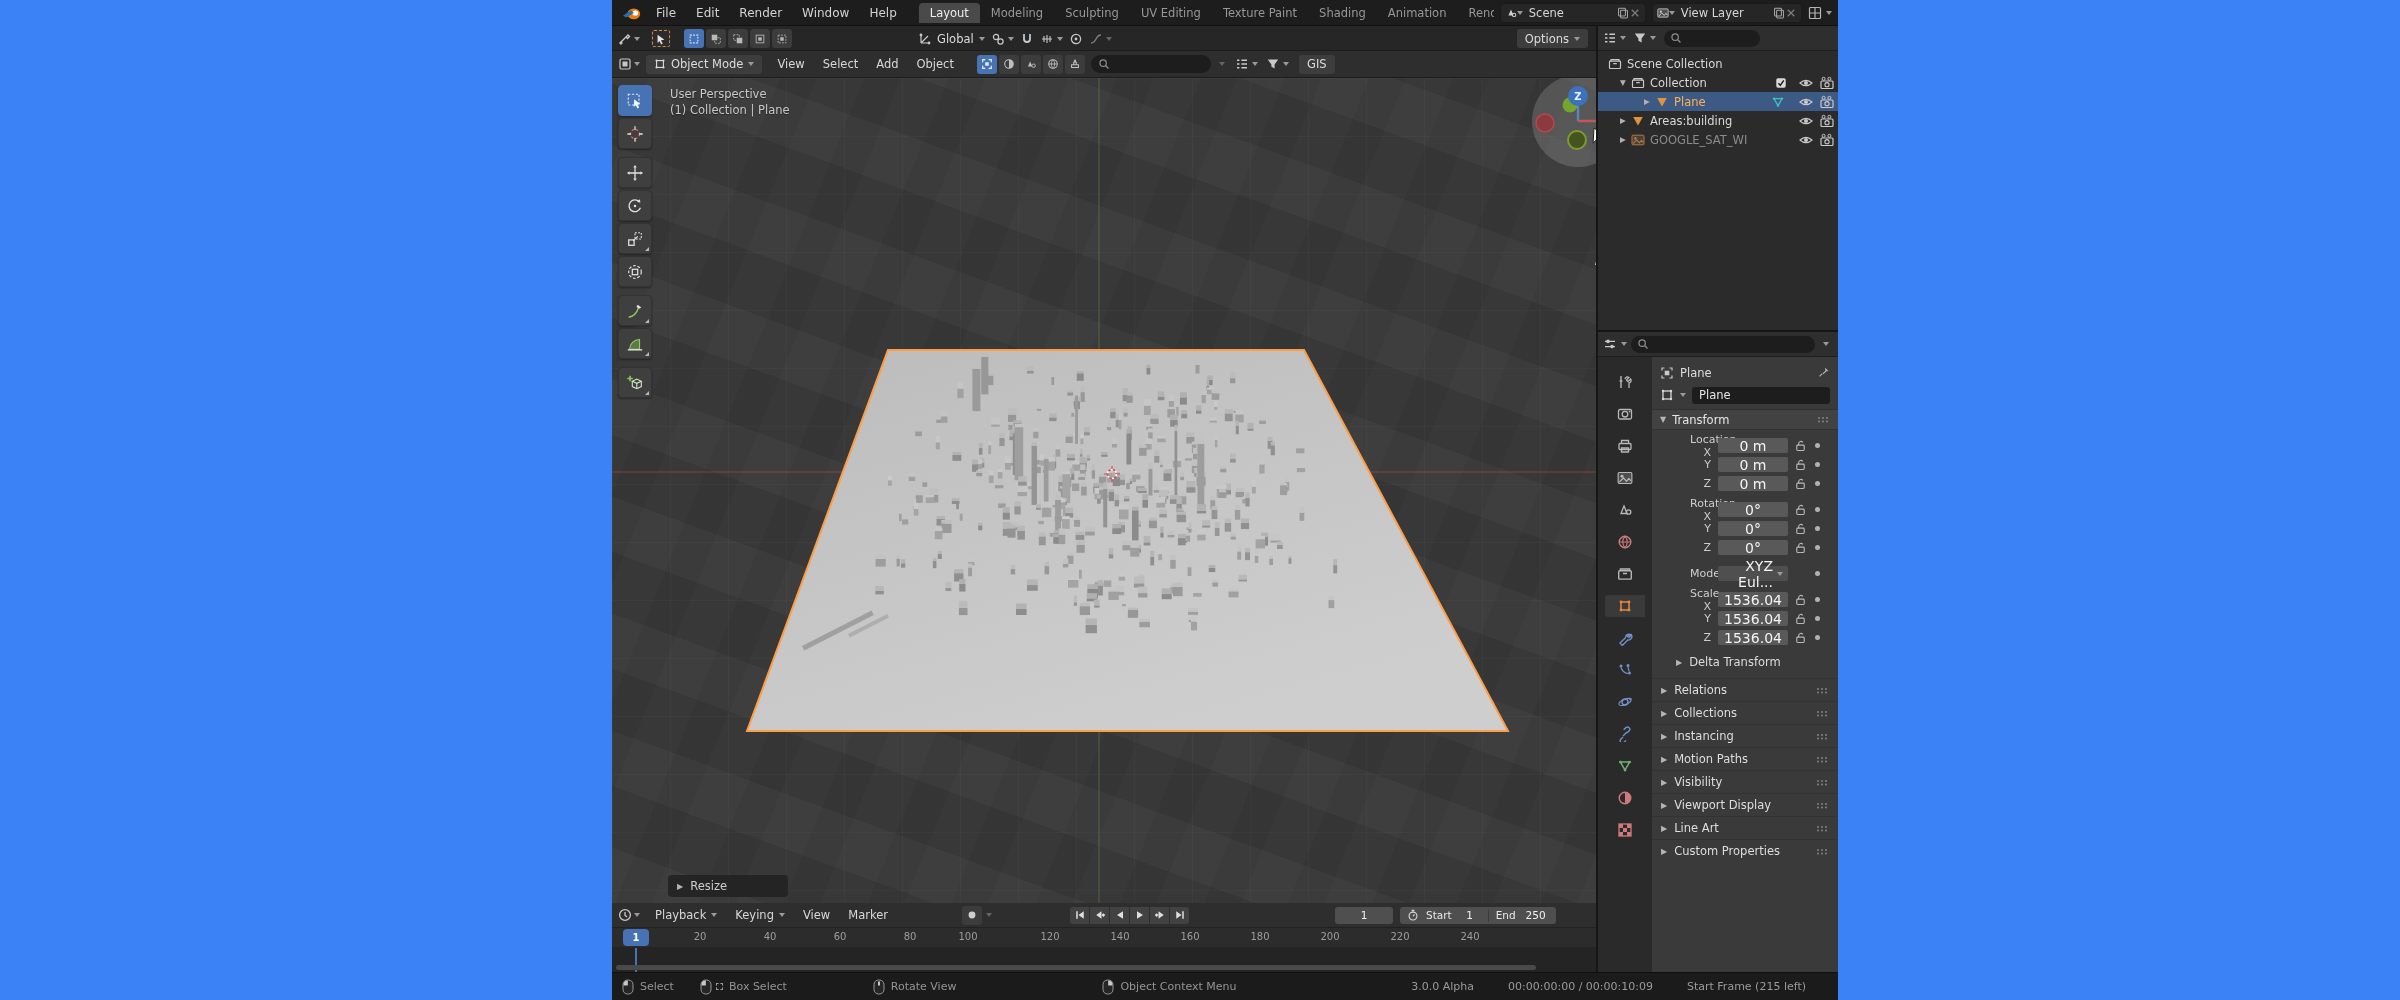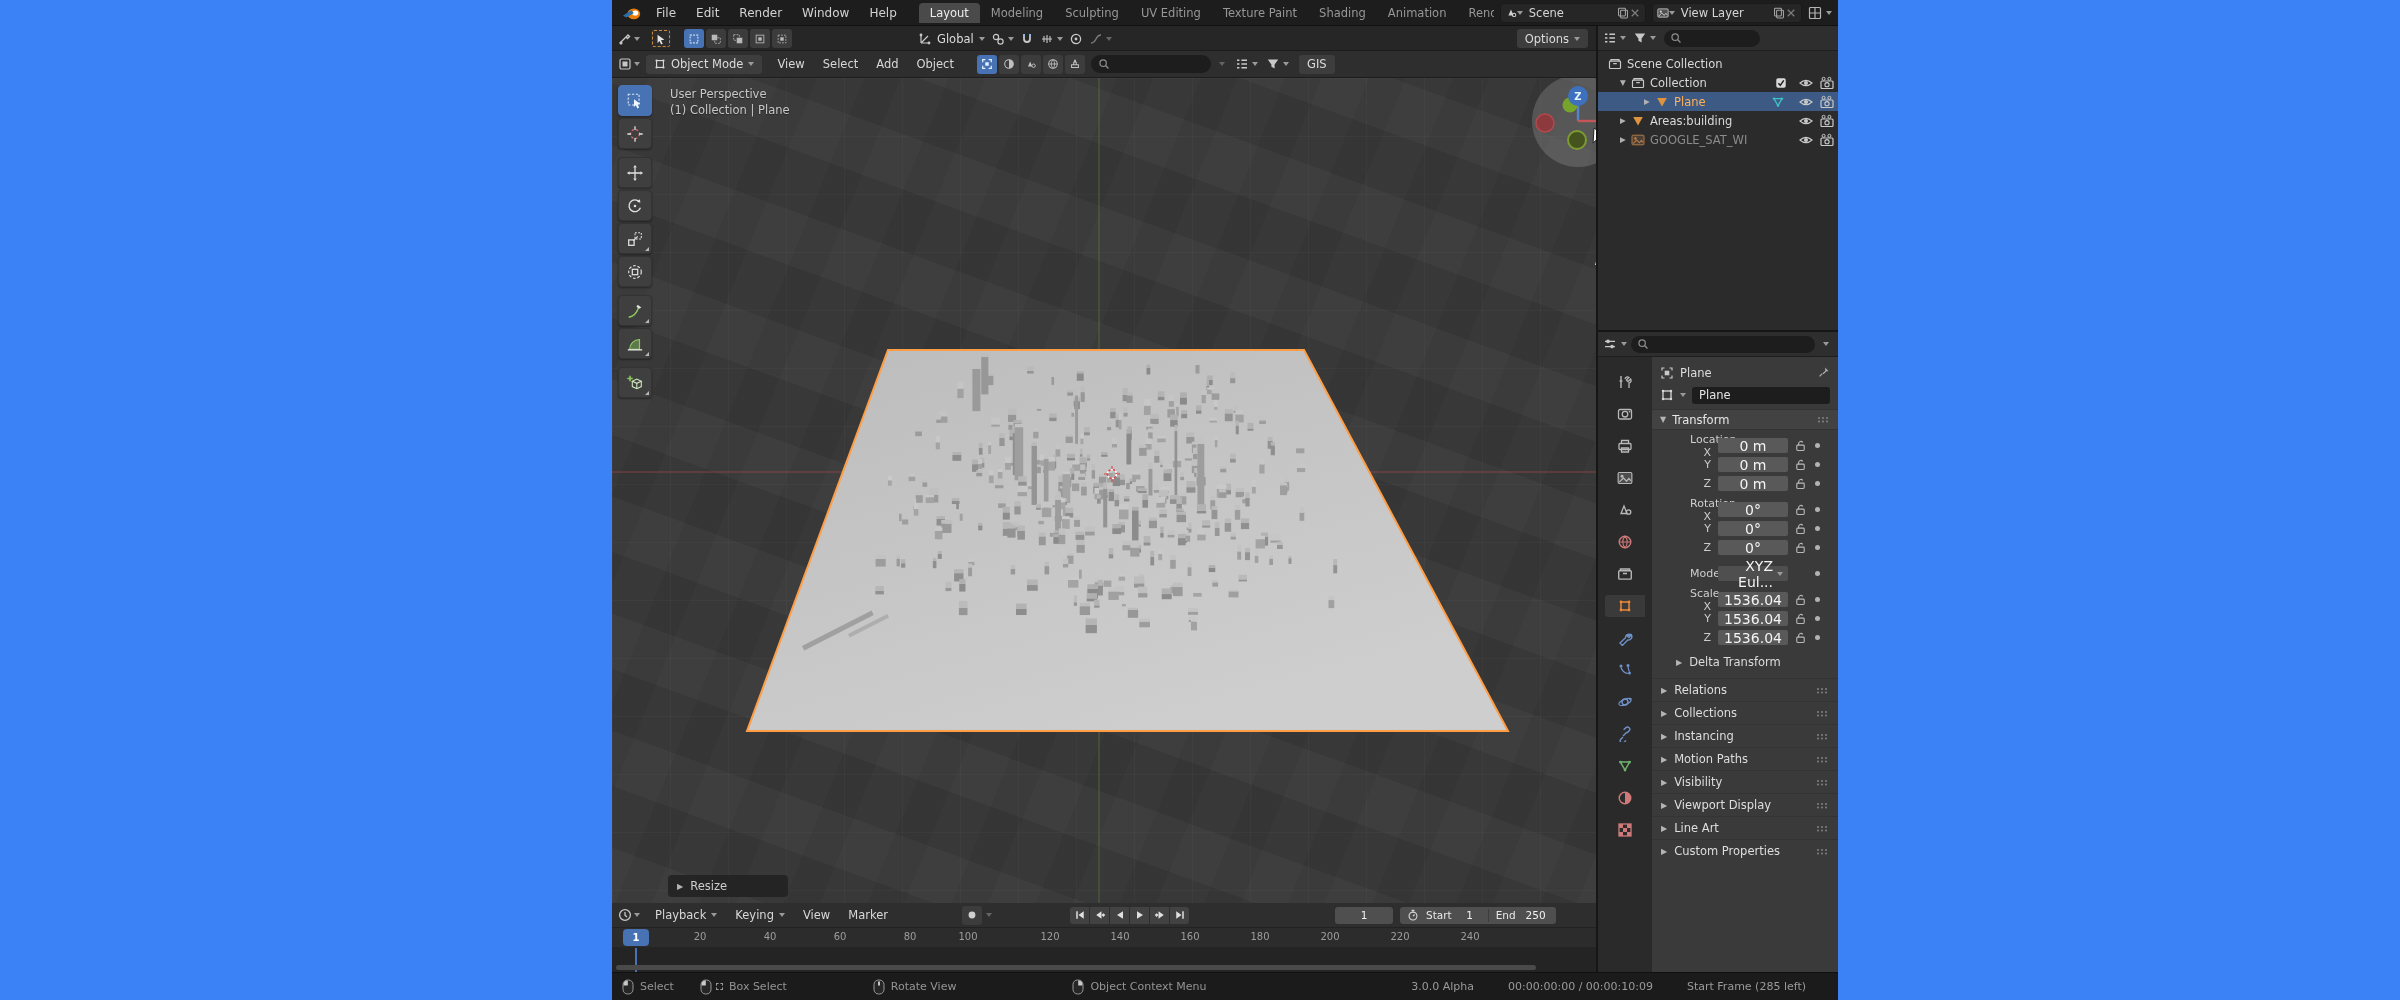--- a/index.html
+++ b/index.html
@@ -1736,27 +1736,27 @@
           </svg>
       <span class="dragbox"></span>
       <span>Box Select</span>
     </div>
     <div class="hint" style="margin-left:60px;">
       <svg class="mico">
             <use href="#s-mouse-m"></use>
           </svg>
       <span>Rotate View</span>
     </div>
-    <div class="hint" style="margin-left:90px;">
+    <div class="hint" style="margin-left:120px;">
       <svg class="mico">
             <use href="#s-mouse-r"></use>
           </svg>
       <span>Object Context Menu</span>
     </div>
     <div class="sright">
       <span>3.0.0 Alpha</span>
       <span>00:00:00:00 / 00:00:10:09</span>
-      <span>Start Frame (285 left)</span>
+      <span>Start Frame (215 left)</span>
     </div>
   </div>
 
 </div>
 </div>
 
 </body></html>

